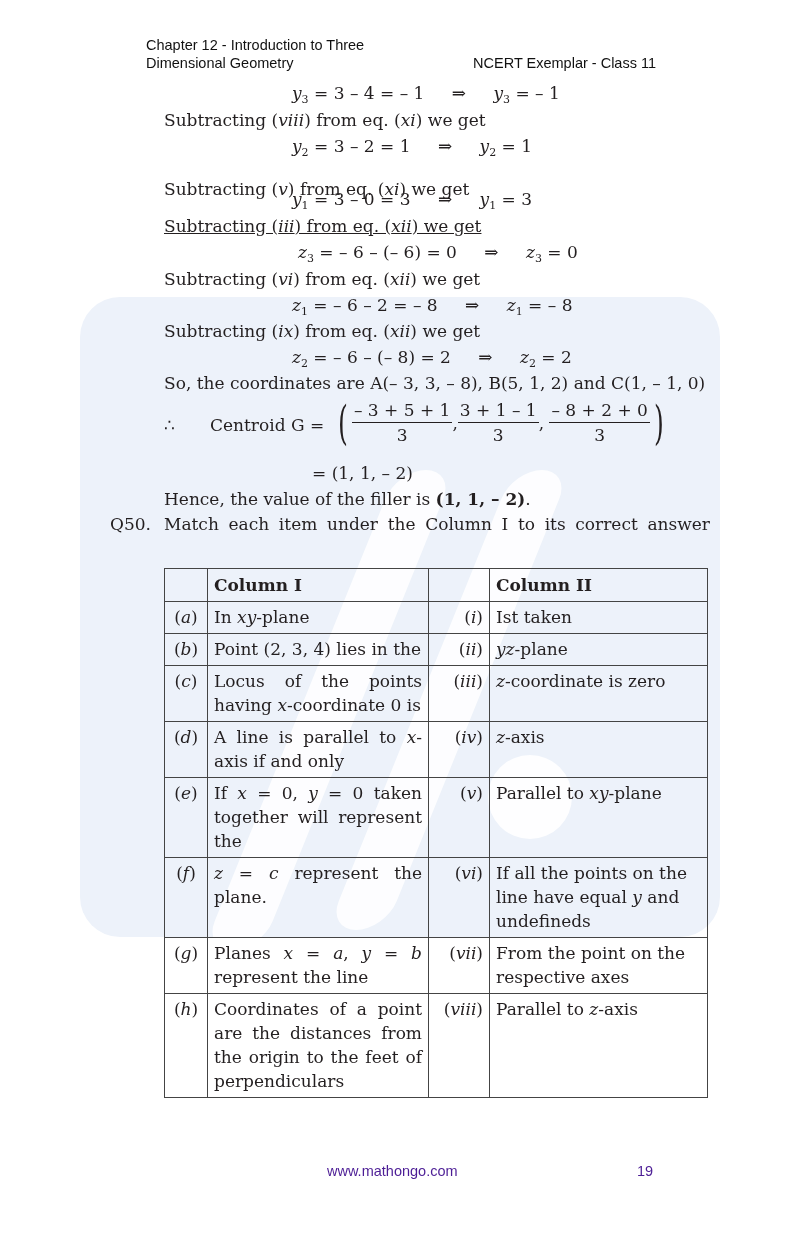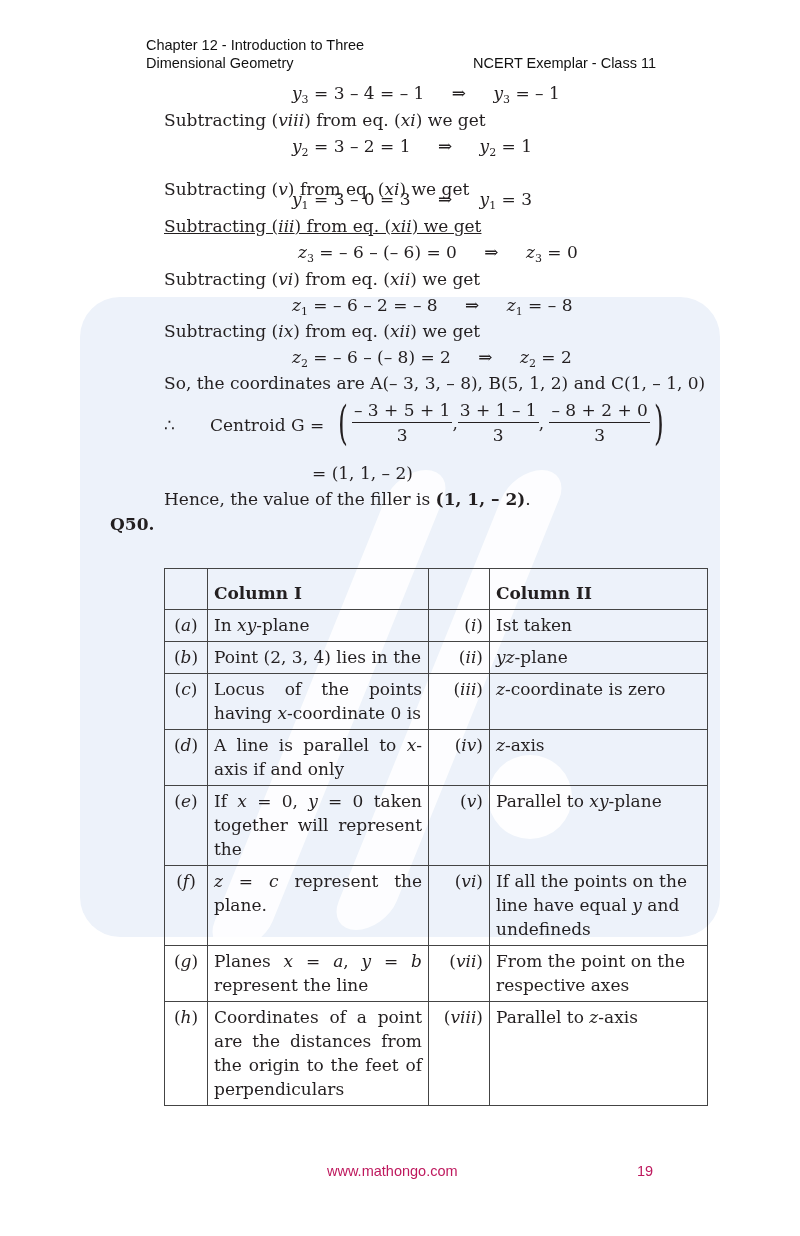--- a/index.html
+++ b/index.html
@@ -13,29 +13,29 @@
   .content { position:absolute; left:164px; top:80px; width:546px; z-index:2; font-size:17px; line-height:26px; }
   .eq { position:absolute; font-size:17px; white-space:nowrap; }
   .eq i { font-style:italic; }
   .eq sub { font-size:11px; vertical-align:-4px; }
   .line { position:absolute; left:0; white-space:nowrap; }
   .line i { font-style:italic; }
   .frac { display:inline-block; vertical-align:middle; text-align:center; }
   .frac .num { display:block; border-bottom:1px solid #231f20; padding:0 2px; line-height:24px; }
   .frac .den { display:block; line-height:24px; }
   .paren { font-size:46px; font-weight:100; vertical-align:middle; line-height:46px; display:inline-block; transform:scaleX(0.55); }
-  .q-label { position:absolute; left:-54px; font-weight:bold; }
+  .q-label { position:absolute; left:-54px; font-weight:normal; }
   table.match { position:absolute; left:164px; top:568px; width:544px; border-collapse:collapse; z-index:2; font-size:17px; line-height:24px; }
   table.match td, table.match th { border:1px solid #444; padding:3px 6px 4px 6px; vertical-align:top; }
-  table.match th { text-align:left; font-weight:bold; padding-top:12px; }
+  table.match th { text-align:left; font-weight:bold; padding-top:4px; }
   td.lbl1 { width:30px; text-align:center; padding-left:4px; padding-right:4px; }
   td.col1 { width:208px; text-align:justify; text-align-last:left; }
   td.lbl2 { width:48px; text-align:right; padding-right:7px; }
   td.col2 { }
-  .footer { position:absolute; top:1163px; font-family:"Liberation Sans", sans-serif; font-size:14.5px; color:#be185d; z-index:2; }
+  .footer { position:absolute; top:1163px; font-family:"Liberation Sans", sans-serif; font-size:14.5px; color:#4c1d95; z-index:2; }
 </style>
 </head>
 <body>
 
 <div class="watermark-bg"></div>
 <div class="watermark-stripe" style="left:300px; top:470px; width:58px; height:480px;"></div>
 <div class="watermark-stripe" style="left:420px; top:470px; width:58px; height:460px;"></div>
 <div class="watermark-dot" style="left:488px; top:755px;"></div>
 
 <div class="header">
@@ -103,20 +103,21 @@
       <span class="paren">(</span><span class="frac"><span class="num">– 3 + 5 + 1</span><span class="den">3</span></span><span style="vertical-align:middle;">,</span><span class="frac"><span class="num">3 + 1 – 1</span><span class="den">3</span></span><span style="vertical-align:middle;">,</span> <span class="frac"><span class="num">– 8 + 2 + 0</span><span class="den">3</span></span><span class="paren">)</span>
     </span>
   </div>
 
   <div class="line" style="left:148px; top:380px;">= (1, 1, – 2)</div>
 
   <div class="line" style="top:406px;"><span>Hence, the value of the filler is </span><b>(1, 1, – 2)</b><span>.</span></div>
 
   <div class="line" style="top:431px; width:546px; white-space:normal;">
     <span class="q-label">Q50.</span>
+    <div style="text-align:justify; text-align-last:justify; word-spacing:3px;">Match each item under the Column I to its correct answer</div>
   </div>
 </div>
 
 <table class="match">
   <thead>
     <tr>
       <th class="lbl1"></th>
       <th class="col1">Column I</th>
       <th class="lbl2"></th>
       <th class="col2">Column II</th>

